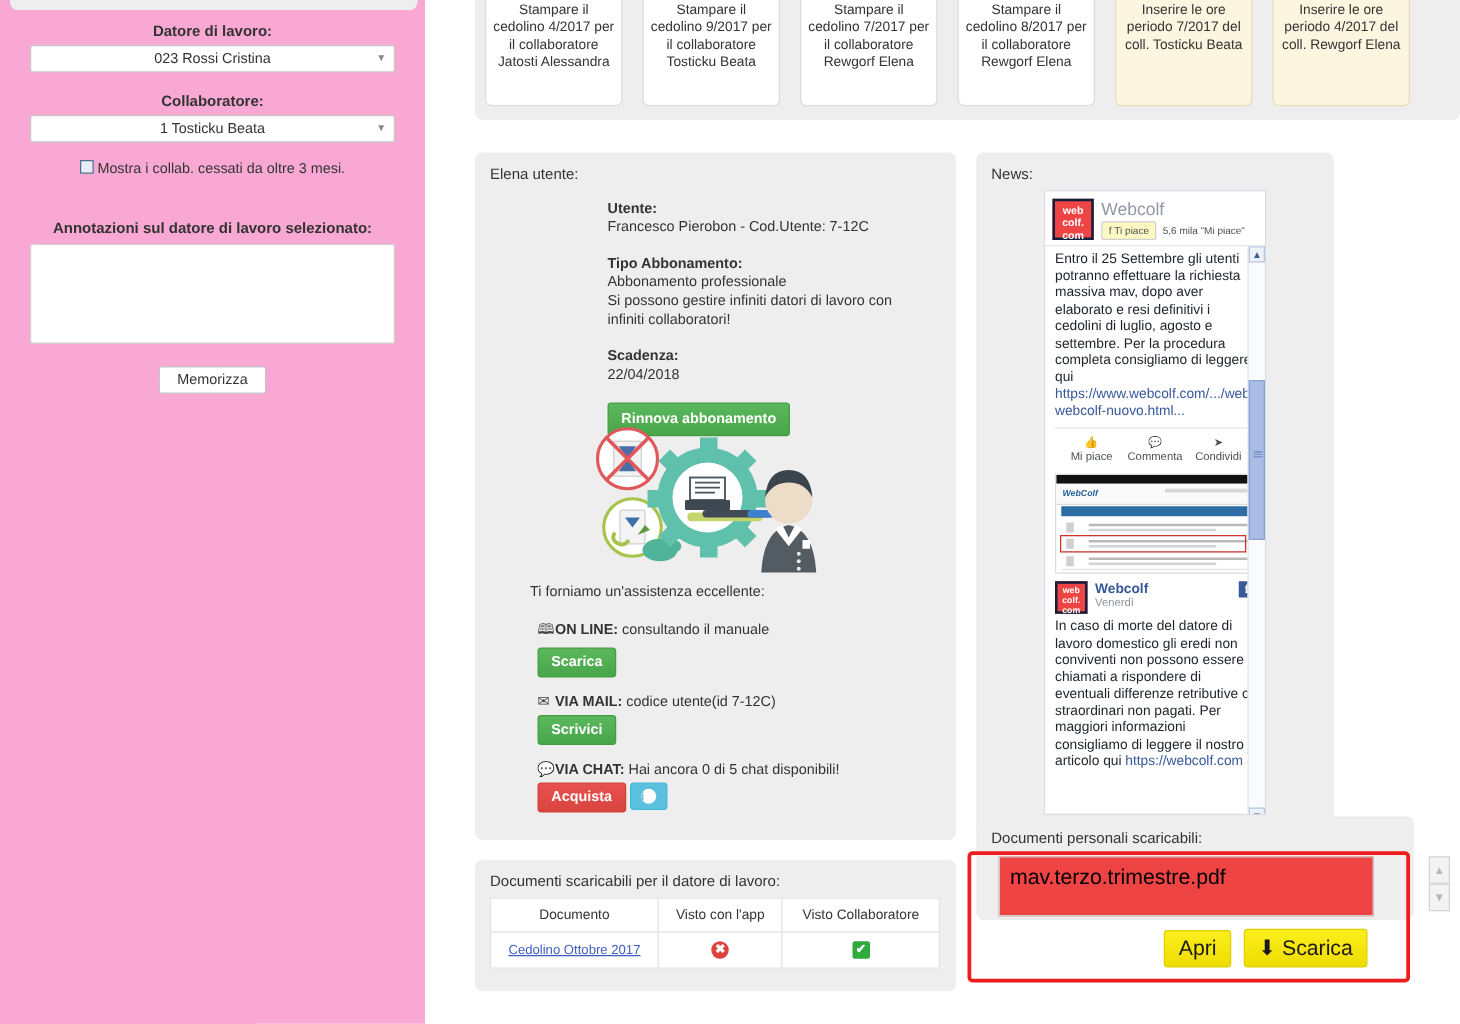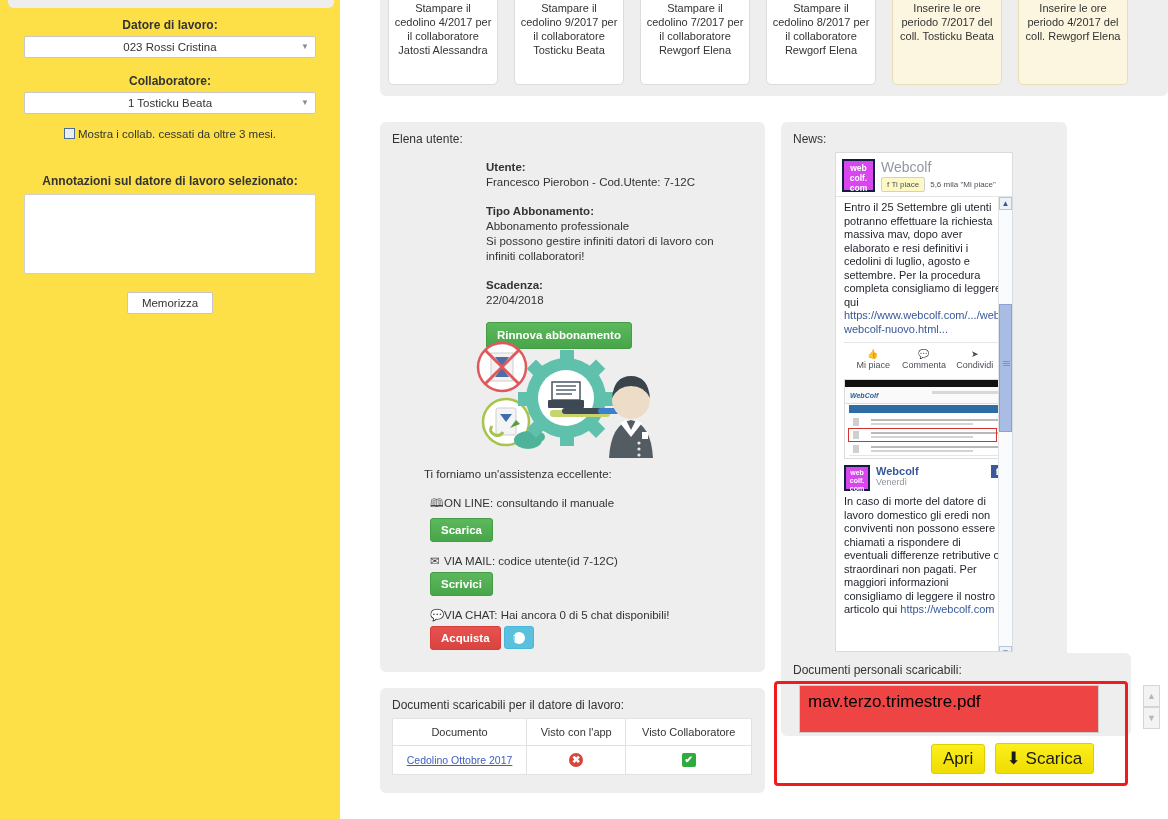--- a/index.html
+++ b/index.html
@@ -4,21 +4,21 @@
 <style>
   html,body{margin:0;padding:0;}
   body{
     width:1168px;height:819px;background:#ffffff;
     font-family:"Liberation Sans", sans-serif;
     font-size:12px;color:#333;overflow:hidden;
   }
   .page{position:relative;width:1168px;height:819px;}
 
   
-  .left-col{position:absolute;left:0;top:0;width:340px;height:819px;background:#fde047;}
+  .left-col{position:absolute;left:0;top:0;width:340px;height:819px;background:#f9a8d4;}
   .left-topstrip{position:absolute;left:8px;top:-14px;width:326px;height:22px;background:#eeeeee;border-radius:6px;}
   .left-inner{position:absolute;left:0;top:18px;width:340px;}
   .field-label{text-align:center;font-size:12px;font-weight:bold;color:#333;margin:0 0 4px 0;}
   .select-box{
     position:relative;width:290px;margin:0 auto;height:20px;border:1px solid #c8c8c8;border-radius:2px;
     background:#fff;line-height:20px;text-align:center;font-size:11.5px;color:#333;
   }
   .select-box .caret{
     position:absolute;right:6px;top:0;height:20px;line-height:20px;color:#8a8a8a;font-size:8px;
   }
@@ -75,31 +75,31 @@
     display:inline-block;background:#5bc0de;border:1px solid #46b8da;border-radius:3px;color:#fff;
     font-size:11.5px;padding:4px 8px;vertical-align:top;
   }
 
   .illus{position:absolute;left:466px;top:340px;width:190px;height:120px;}
 
   .assist-title{position:absolute;left:424px;top:468px;font-size:11.5px;color:#333;}
   .assist-list{position:absolute;left:430px;top:495px;width:330px;font-size:11.5px;color:#333;}
   .assist-row{margin-bottom:6px;}
   .assist-row .ln{display:block;margin-bottom:4px;}
-  .assist-row .ln b{font-weight:normal;}
+  .assist-row .ln b{font-weight:bold;}
   .gi{display:inline-block;width:14px;color:#444;}
 
   
   .fbwidget{
     position:absolute;left:54px;top:30px;width:178px;height:500px;background:#fff;border:1px solid #d8dbdf;
     box-sizing:border-box;overflow:hidden;font-size:11px;color:#1d2129;
   }
   .fbhead{display:flex;padding:6px 6px 4px 6px;border-bottom:1px solid #e5e5e5;}
   .fblogo{
-    width:33px;height:33px;background:#d946ef;border:2px solid #0f1f3d;color:#fff;font-size:8.5px;
+    width:33px;height:33px;background:#ef4444;border:2px solid #0f1f3d;color:#fff;font-size:8.5px;
     font-weight:bold;line-height:10px;text-align:center;padding-top:2px;box-sizing:border-box;flex:none;
   }
   .fbname{font-size:14px;color:#9197a3;margin:0 0 2px 6px;}
   .fblikebar{display:flex;align-items:center;margin-left:6px;}
   .fblikebtn{
     background:#fef9c3;border:1px solid #ced0d4;border-radius:2px;font-size:8px;color:#4b4f56;
     padding:2px 5px;margin-right:5px;
   }
   .fblikecount{font-size:8px;color:#4b4f56;}
   .fbscroll{position:relative;height:462px;overflow:hidden;}

